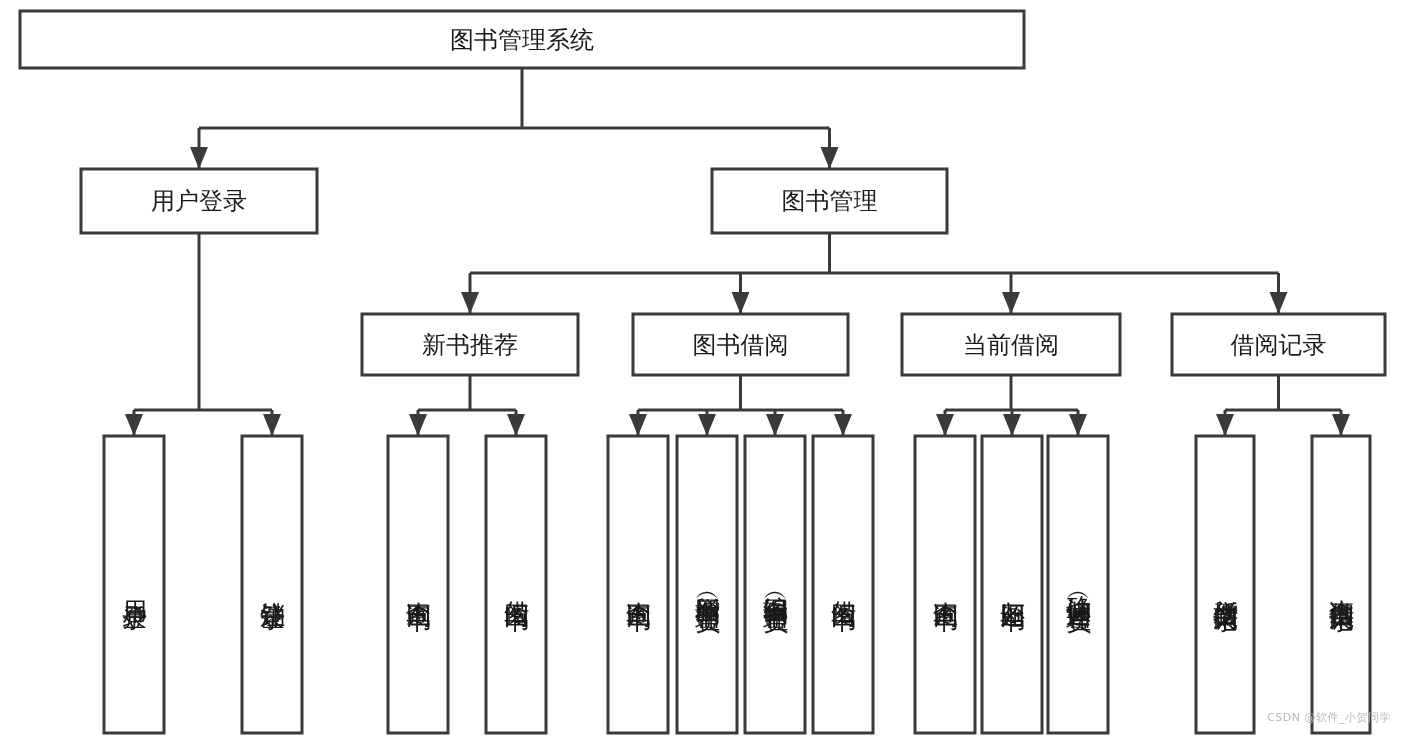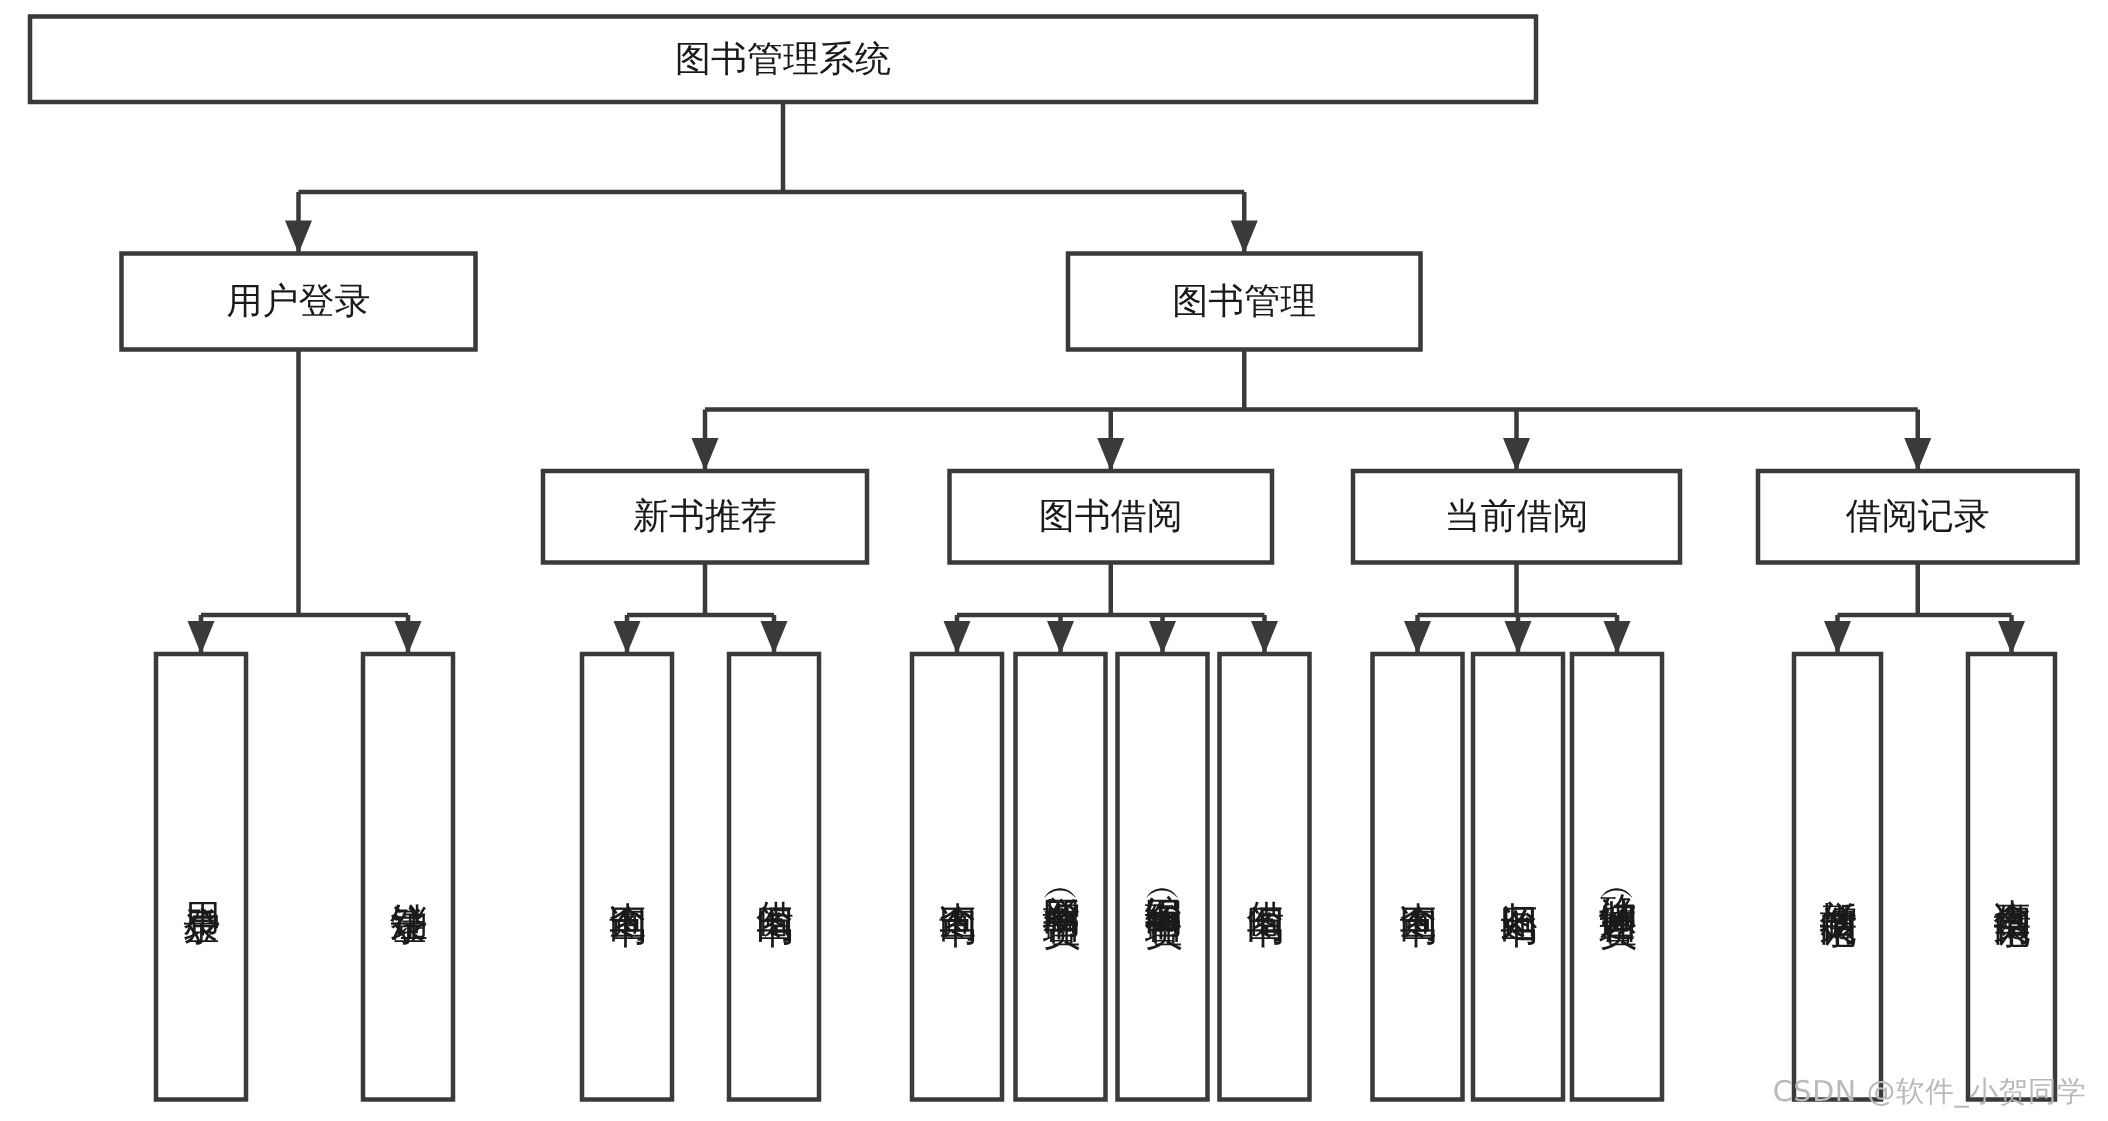--- a/index.html
+++ b/index.html
@@ -58,23 +58,23 @@
     font-size: 25px;
     line-height: 1.05;
     color: #1a1a1a;
     letter-spacing: 2px;
     white-space: nowrap;
     pointer-events: none;
   }
   .watermark {
     position: absolute;
     right: 14px;
-    bottom: 6px;
+    bottom: 22px;
     font-family: "DejaVu Sans", "Liberation Sans", sans-serif;
-    font-size: 19px;
+    font-size: 11px;
     color: #b9b9b9;
     white-space: nowrap;
     letter-spacing: 0.5px;
   }
 </style>
 </head>
 <body>
 
 <div id="diagram-root">
 

